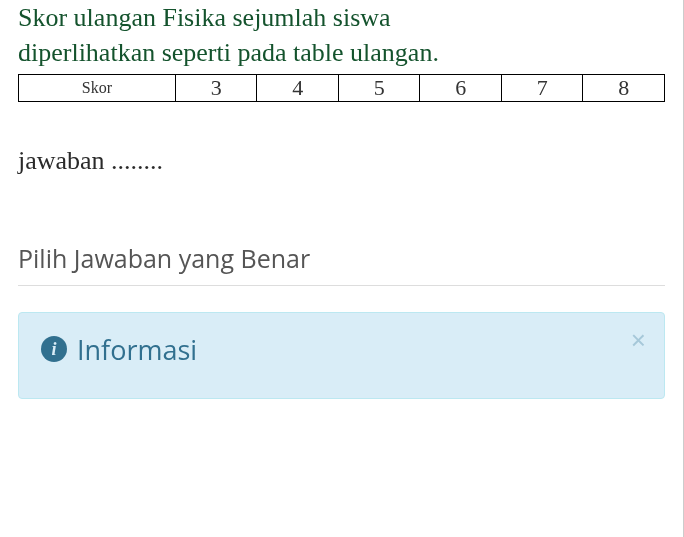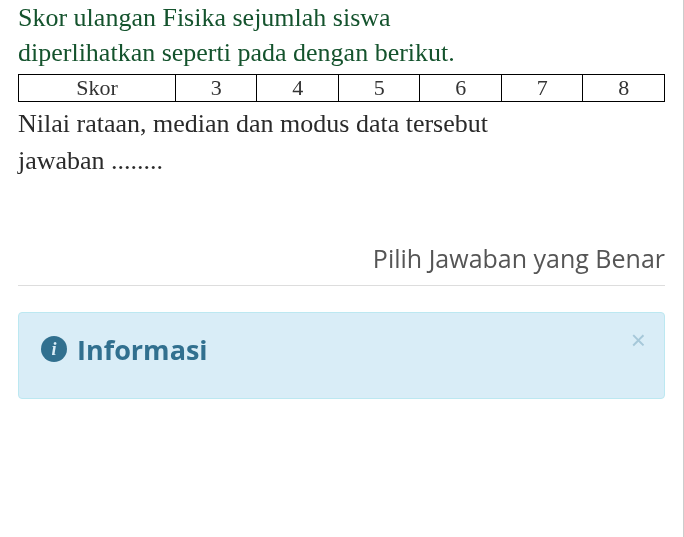--- a/index.html
+++ b/index.html
@@ -31,21 +31,21 @@
     .data-table td {
       border: 1.5px solid #000;
       text-align: center;
       font-size: 22px;
       padding: 0 4px;
       height: 25px;
       font-family: 'Times New Roman', serif;
     }
     .data-table td.label-cell {
       width: 154px;
-      font-size: 22px;
+      font-size: 16px;
     }
     .data-table td.data-cell {
       width: 80px;
     }
     .frekuensi-label {
       position: relative;
     }
     .frekuensi-label::after {
       content: '';
       position: absolute;
@@ -61,21 +61,20 @@
       color: #2a2a2a;
     }
     .section-title {
       font-family: -apple-system, BlinkMacSystemFont, 'Segoe UI', 'Open Sans', sans-serif;
       font-size: 25px;
       font-weight: 400;
       color: #555;
       margin-top: 62px;
       padding-bottom: 10px;
       border-bottom: 1px solid #ddd;
-      text-align: right;
     }
     .info-box {
       background: #d9edf7;
       border: 1px solid #bce8f1;
       border-radius: 4px;
       padding: 18px 22px 20px 22px;
       margin-top: 26px;
       position: relative;
       font-family: -apple-system, BlinkMacSystemFont, 'Segoe UI', 'Open Sans', sans-serif;
     }
@@ -96,21 +95,21 @@
       color: #d9edf7;
       font-family: Georgia, serif;
       font-style: italic;
       font-weight: bold;
       font-size: 18px;
       flex-shrink: 0;
     }
     .info-title {
       font-size: 27px;
       color: #31708f;
-      font-weight: 700;
+      font-weight: 400;
     }
     .info-body {
       font-size: 21px;
       color: #31708f;
       line-height: 1.45;
     }
     .close-btn {
       position: absolute;
       top: 14px;
       right: 18px;
@@ -119,39 +118,39 @@
       cursor: pointer;
       line-height: 1;
       font-family: Arial, sans-serif;
     }
   </style>
 </head>
 <body>
 
 <div class="question-text">
   <span>Skor ulangan Fisika sejumlah siswa</span><br>
-  <span>diperlihatkan seperti pada dengan berikut.</span>
+  <span>diperlihatkan seperti pada table ulangan.</span>
 </div>
 
 <table class="data-table">
   <tbody>
       <tr>
     <td class="label-cell">Skor</td>
     <td class="data-cell">3</td>
     <td class="data-cell">4</td>
     <td class="data-cell">5</td>
     <td class="data-cell">6</td>
     <td class="data-cell">7</td>
     <td class="data-cell">8</td>
   </tr>
 </tbody>
   </table>
 
 <div class="question-footer">
-  <span>Nilai rataan, median dan modus data tersebut</span><br>
+  <br>
   <span>jawaban ........</span>
 </div>
 
 <div class="section-title">Pilih Jawaban yang Benar</div>
 
 <div class="info-box">
   <div class="close-btn">×</div>
   <div class="info-header">
     <span class="info-icon">i</span>
     <span class="info-title">Informasi</span>

